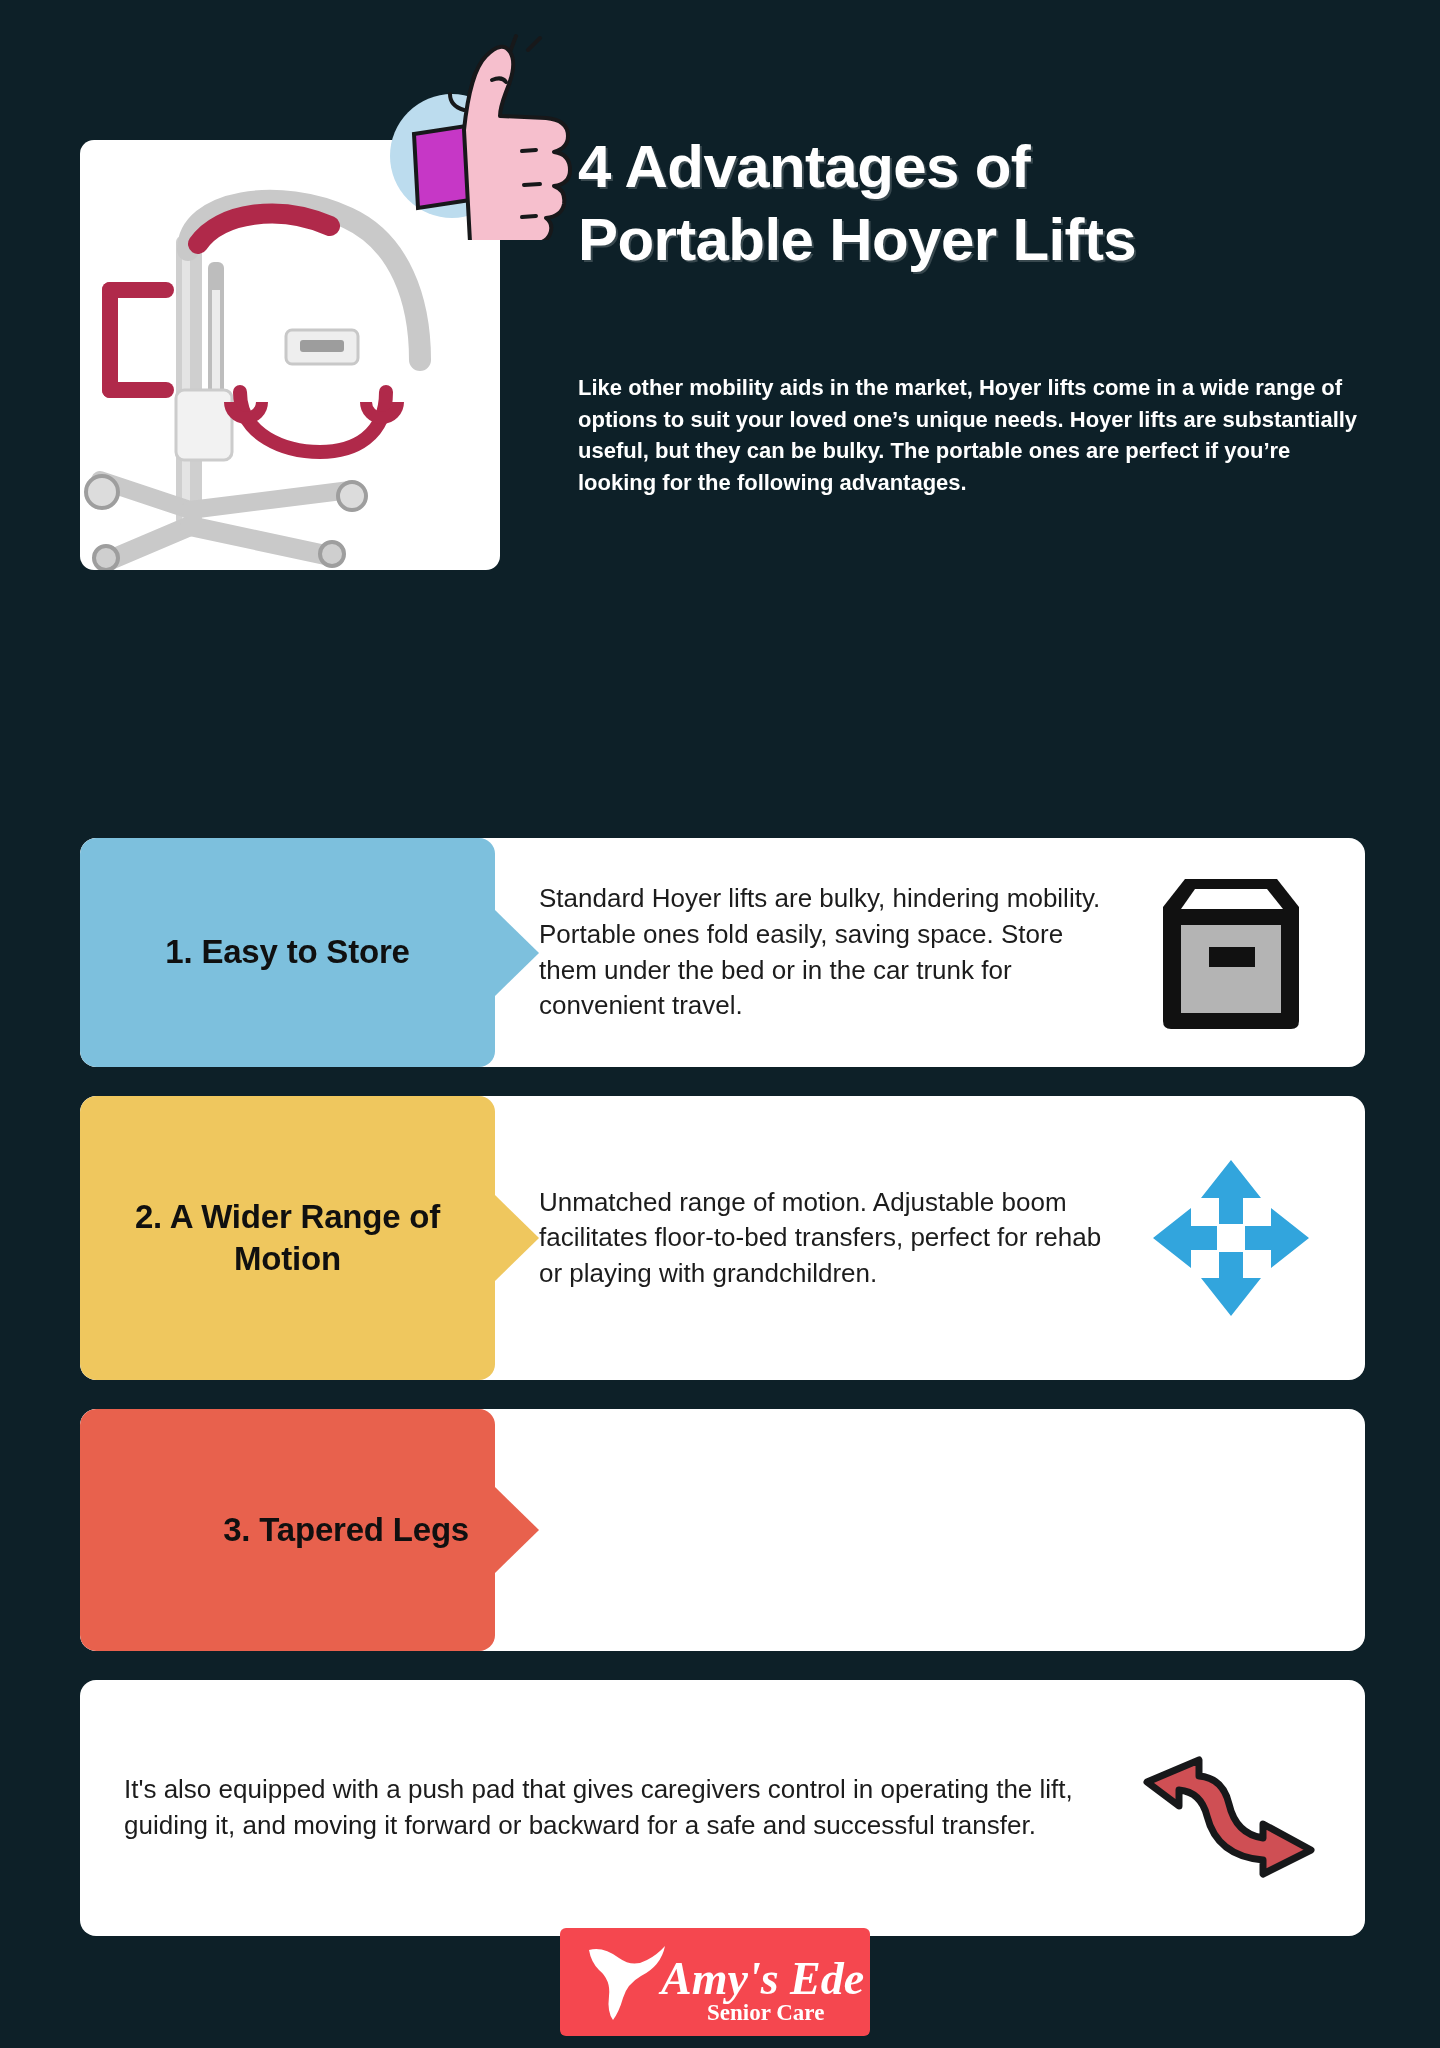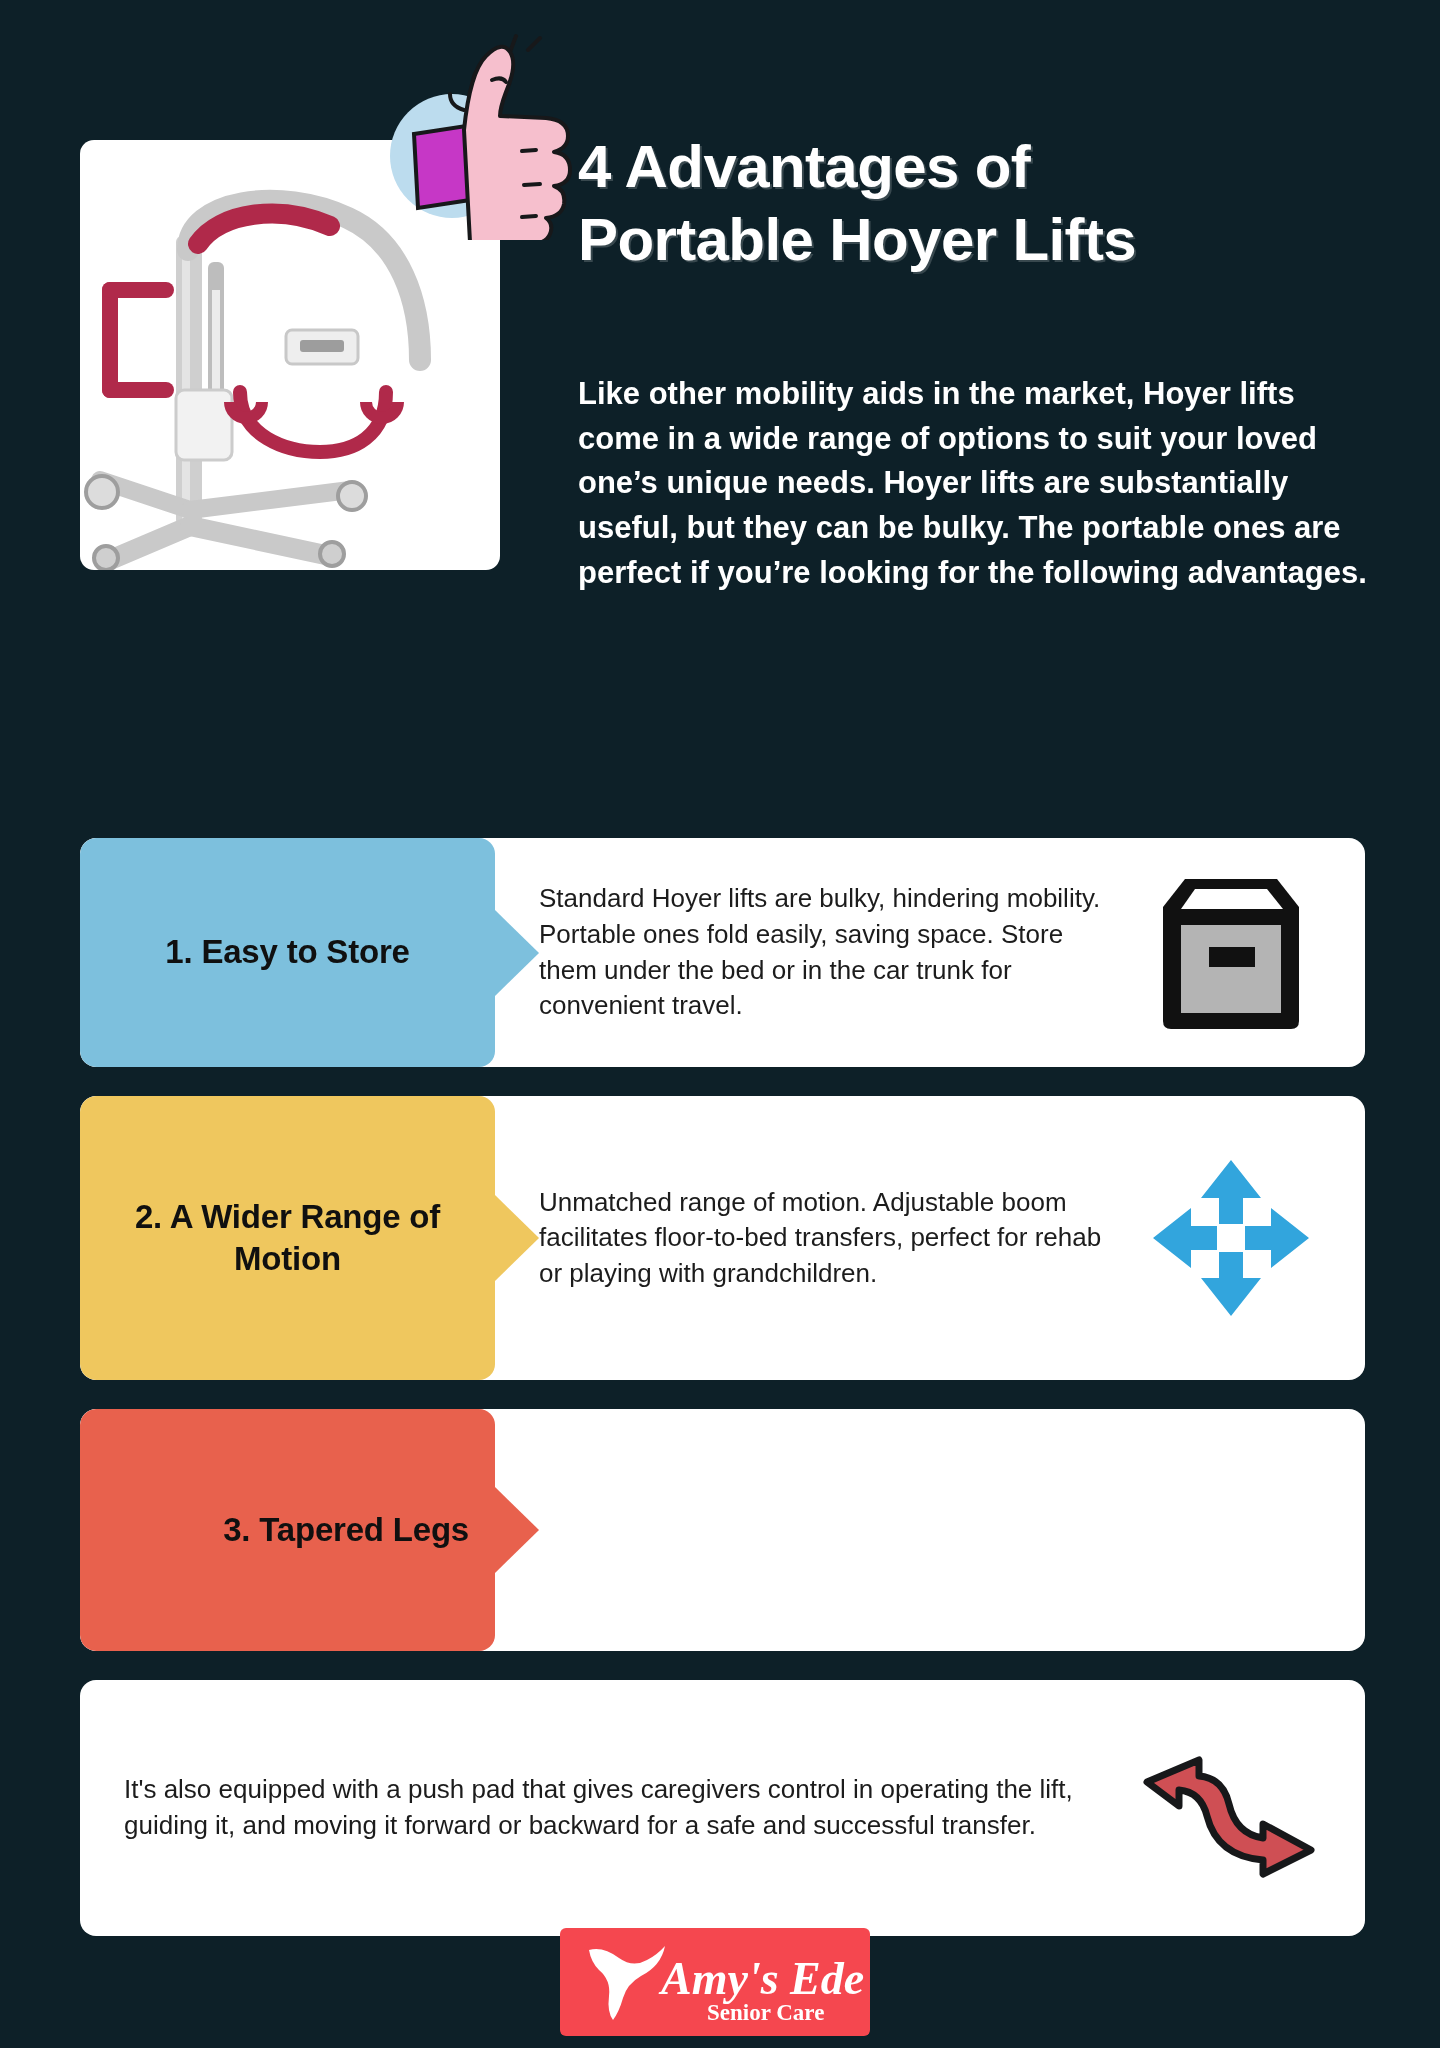--- a/index.html
+++ b/index.html
@@ -32,21 +32,21 @@
     color:#ffffff;
     font-size:60px; line-height:1.22;
     font-weight:bold; letter-spacing:-0.6px;
     text-shadow:2px 2px 0 rgba(255,255,255,0.18);
   }
   .hero-title span { display:block; }
 
   .hero-para {
     position:absolute; left:578px; top:372px; width:790px;
     color:#ffffff;
-    font-size:31px; line-height:1.44;
+    font-size:22px; line-height:1.44;
     font-weight:600;
   }
 
   
   .cards { position:absolute; left:80px; top:838px; width:1285px; }
 
   .card {
     position:relative;
     width:1285px;
     background:#ffffff;

